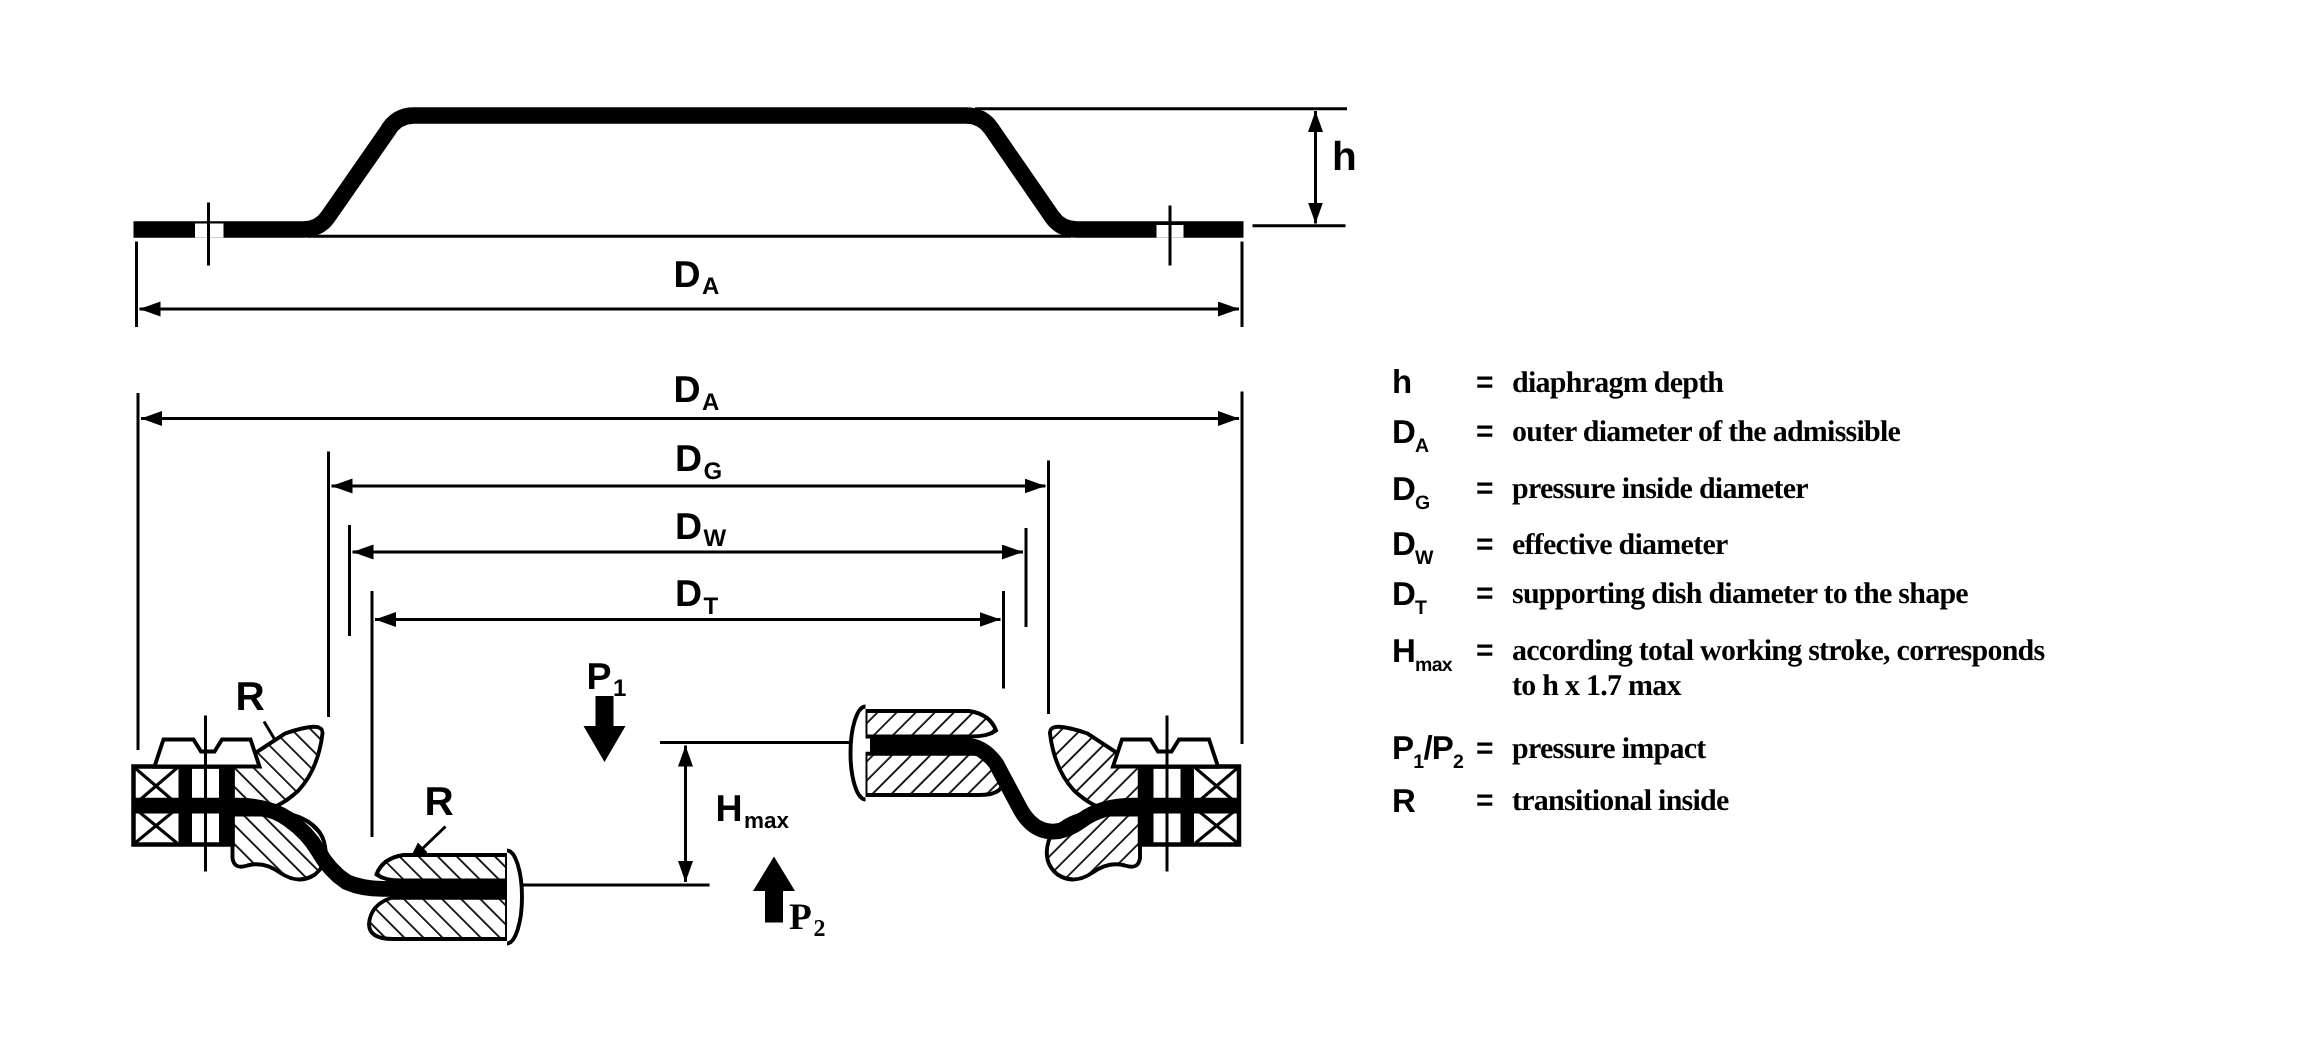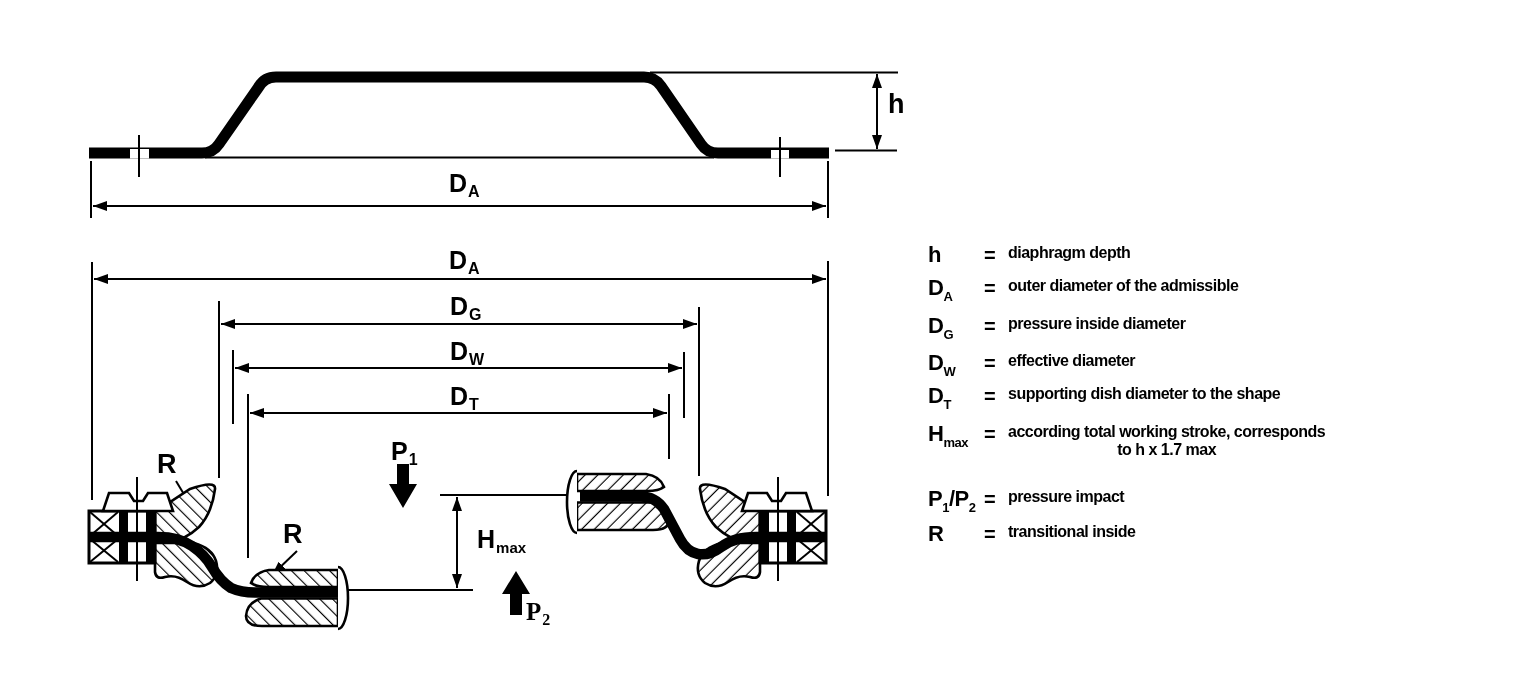--- a/index.html
+++ b/index.html
@@ -14,22 +14,22 @@
   .dlabel.big{font-size:27px;}
   .dlabel.hm .main{font-size:25px;}
   .dlabel.hm .subs{font-size:15px;top:5px;}
 
   
   #legend{position:absolute;left:928px;top:240px;width:560px;height:330px;color:#000;}
   .lrow{position:absolute;left:0;display:flex;align-items:flex-start;font-weight:bold;letter-spacing:-0.5px;}
   .lsym{display:inline-block;width:56px;font-size:22px;line-height:1;white-space:nowrap;}
   .lsym .sb{font-size:13px;position:relative;top:6px;}
   .leq{display:inline-block;width:24px;font-size:20px;line-height:1.15;}
-  .ltxt{display:inline-block;font-size:16px;line-height:1.15;max-width:470px;}
-  .ltxt .l2{display:block;text-align:center;}
+  .ltxt{display:inline-block;font-size:20px;line-height:1.15;max-width:470px;font-family:Liberation Serif, serif;}
+  .ltxt .l2{display:block;}
 </style>
 </head>
 <body>
 
 <div id="stage">
 
   <svg id="drawing-svg" width="930" height="700" viewBox="0 0 930 700" xmlns="http://www.w3.org/2000/svg">
     <defs>
       <marker id="arr" markerUnits="userSpaceOnUse" markerWidth="15" markerHeight="11" refX="14" refY="5" orient="auto-start-reverse">
         <path d="M0,0 L14,5 L0,10 Z" fill="#000"></path>

